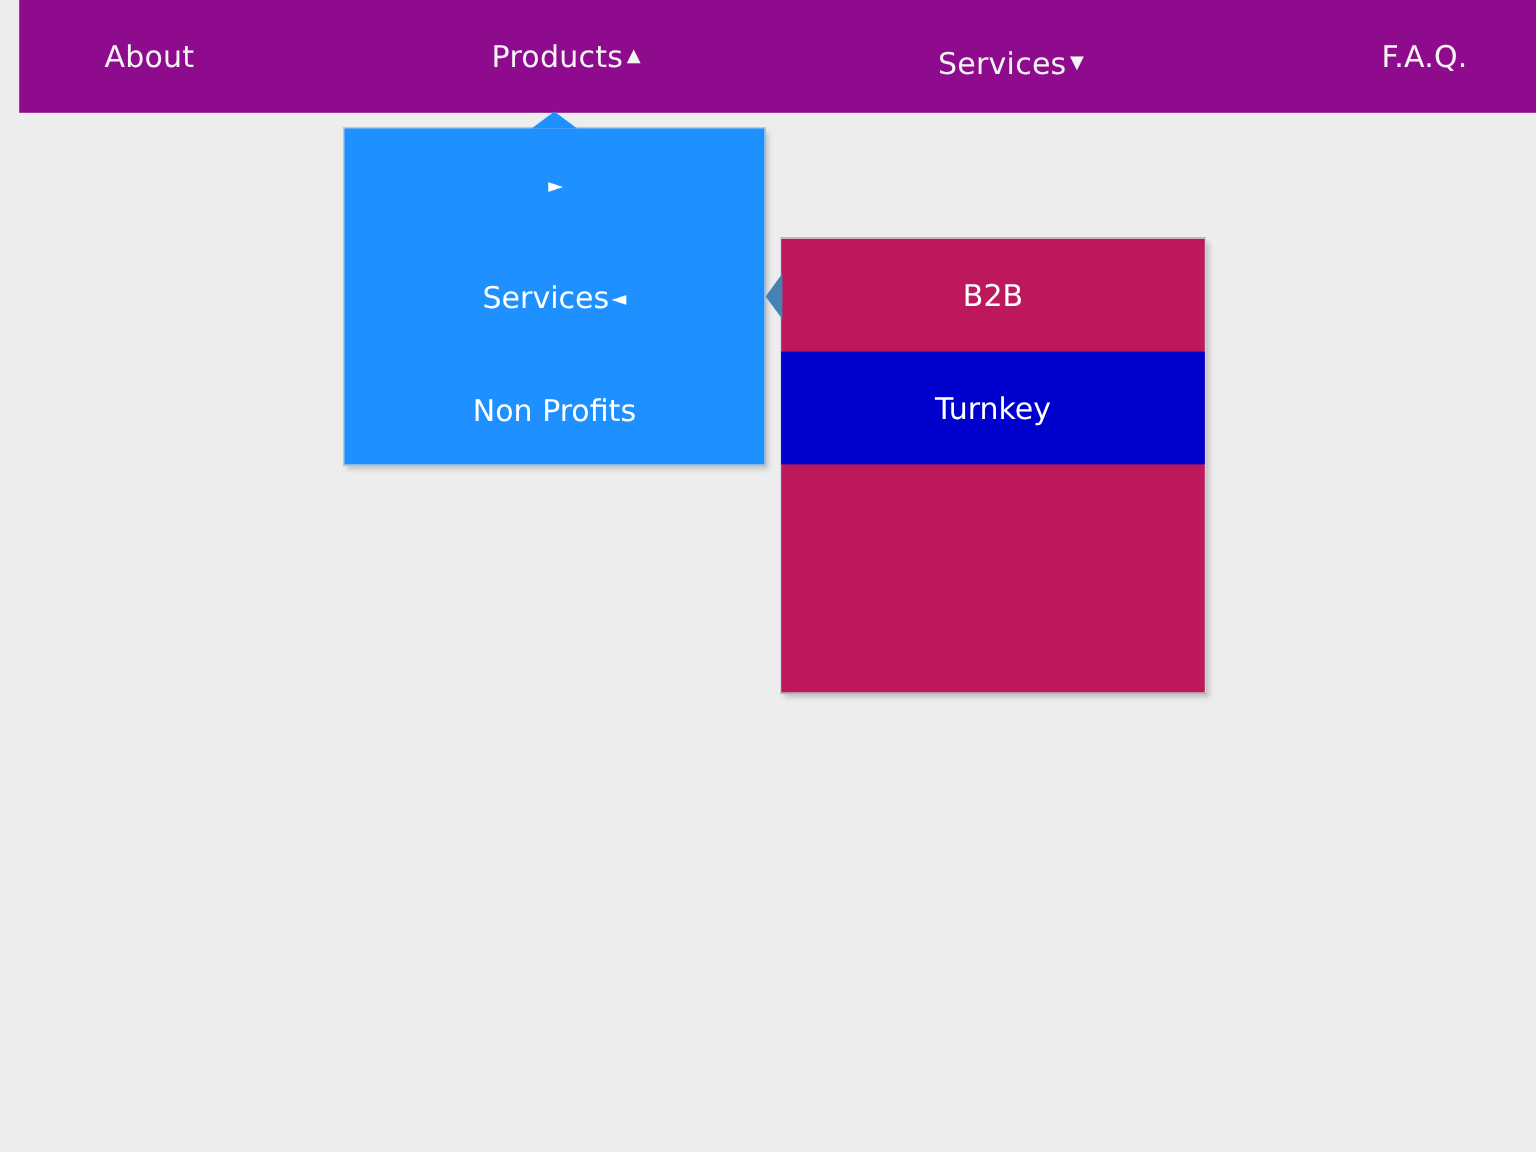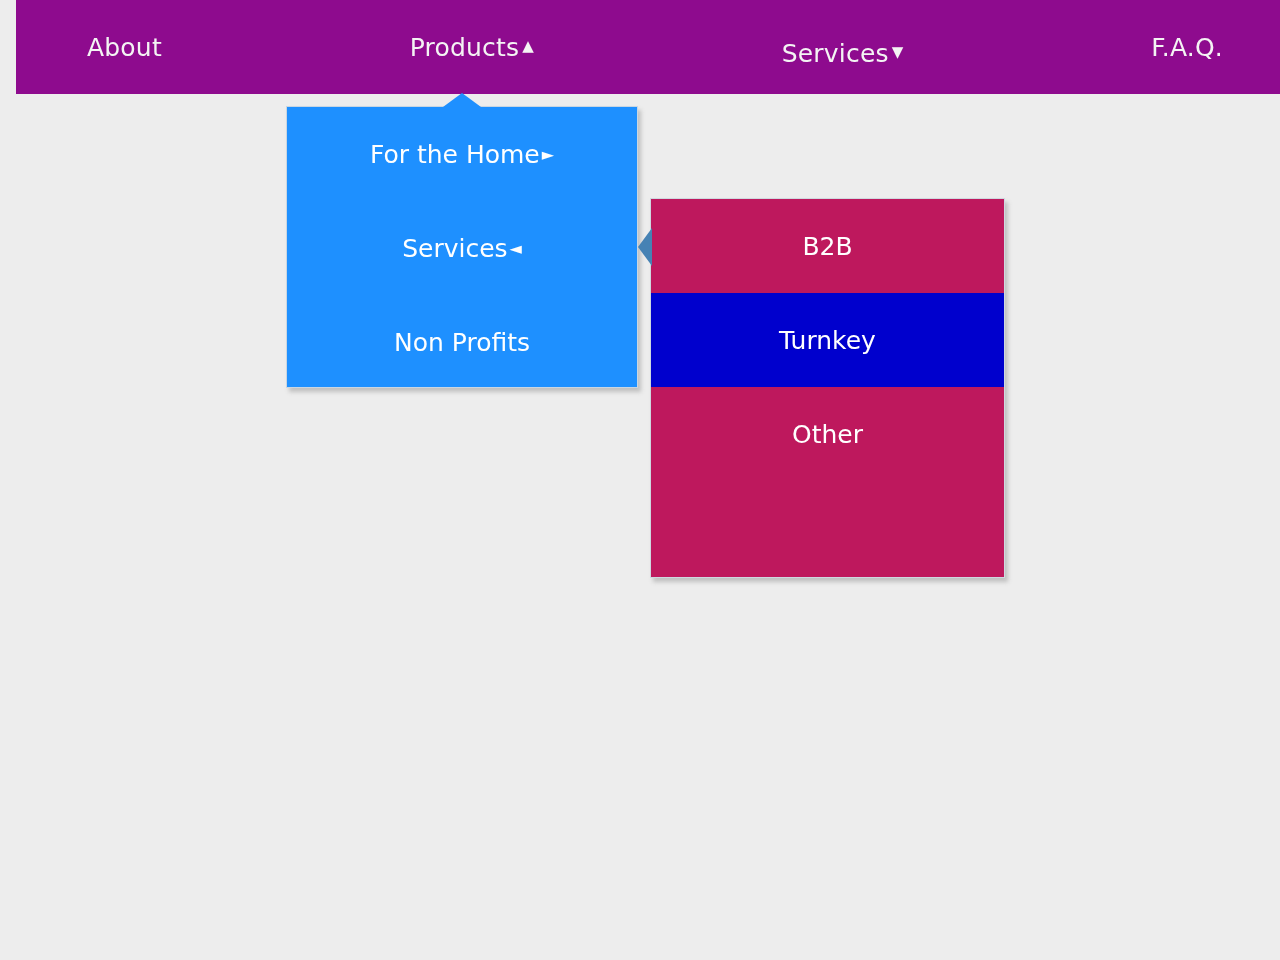--- a/index.html
+++ b/index.html
@@ -168,21 +168,20 @@
     <span>F.A.Q.</span>
   </div>
 
 </div>
 
 <div id="menu-l1-caret"></div>
 
 <div id="menu-l1">
 
   <div class="l1-item">
-    <span>For the Home</span>
     <span class="side-caret">►</span>
   </div>
 
   <div class="l1-item">
     <span>Services</span>
     <span class="side-caret">◄</span>
   </div>
 
   <div class="l1-item">
     <span>Non Profits</span>
@@ -196,17 +195,14 @@
 
   <div class="l2-item">
     <span>B2B</span>
   </div>
 
   <div class="l2-item selected">
     <span>Turnkey</span>
   </div>
 
 
-  <div class="l2-item">
-    <span>Other</span>
-  </div>
 
 </div>
 
 </body></html>

